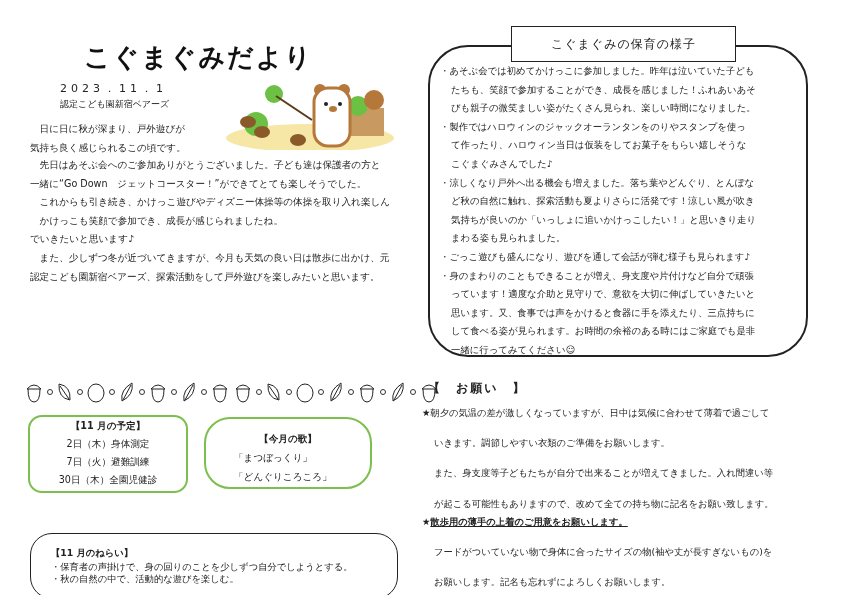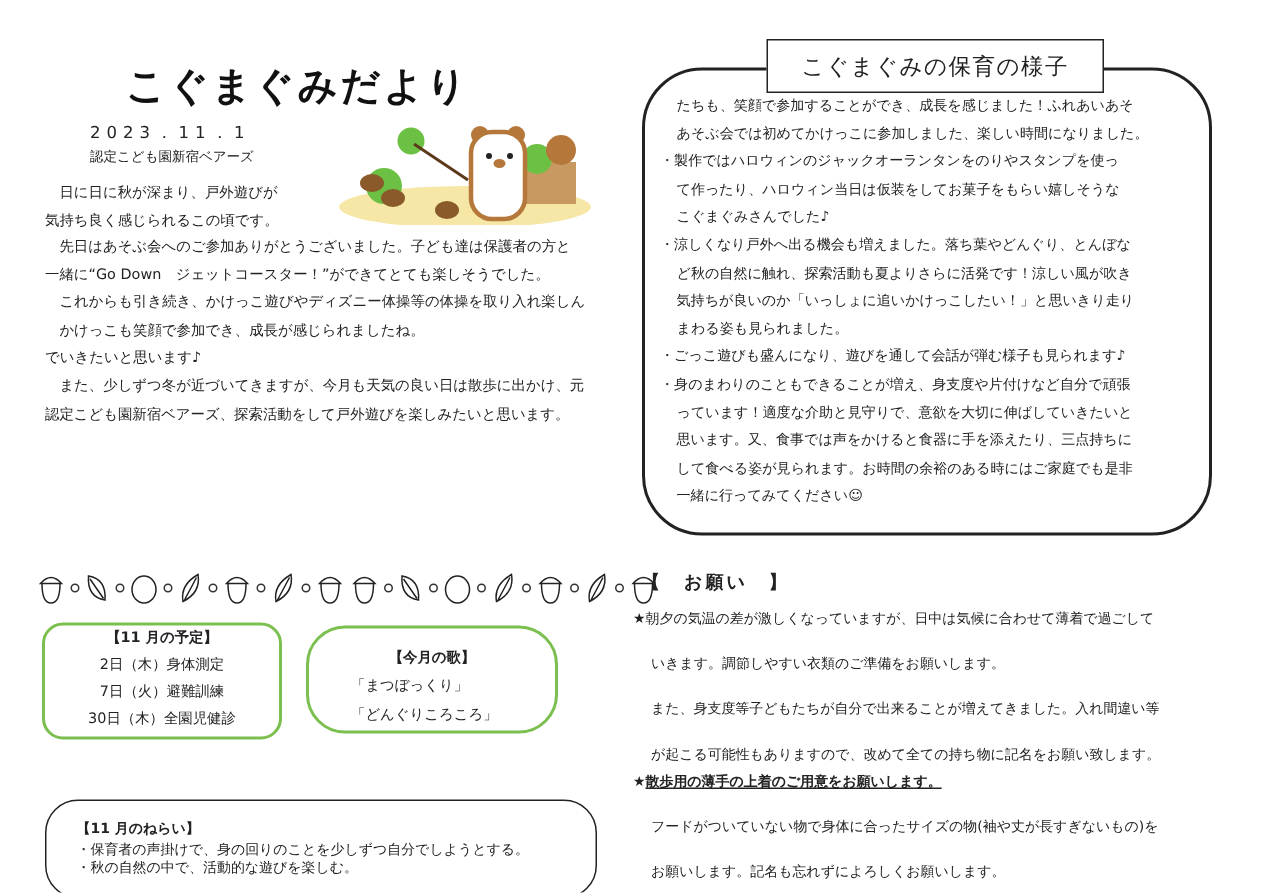--- a/index.html
+++ b/index.html
@@ -9,21 +9,21 @@
   .title{left:84px;top:40px;font-size:26px;font-weight:bold;letter-spacing:2px;color:#111;}
   .date{left:60px;top:81px;font-size:11px;letter-spacing:4px;}
   .org{left:60px;top:98px;font-size:9px;}
   .p{font-size:9.6px;line-height:18.6px;white-space:nowrap;}
   .intro{left:30px;top:120px;}
   .body1{left:30px;top:156px;}
   .illust{left:226px;top:80px;width:168px;height:70px;}
 
   .right-box{left:428px;top:45px;width:376px;height:308px;border:2px solid #222;border-radius:40px;}
   .right-title{left:511px;top:26px;width:223px;height:34px;border:1.5px solid #222;background:#fff;
-    font-size:15px;display:flex;align-items:center;justify-content:center;letter-spacing:1px;}
+    font-size:12px;display:flex;align-items:center;justify-content:center;letter-spacing:1px;}
   .rb{left:440px;top:62px;font-size:9.4px;line-height:18.6px;}
   .rb .item{white-space:nowrap;}
   .rb .cont{padding-left:11px;}
 
   .deco{left:24px;top:378px;height:28px;display:flex;align-items:center;gap:3px;}
   .dot{width:4px;height:4px;border:1px solid #333;border-radius:50%;}
 
   .sched{left:28px;top:415px;width:156px;height:74px;border:2px solid #7bbf4e;border-radius:14px;
     text-align:center;font-size:9.6px;line-height:18px;}
   .sched .h{font-weight:bold;}
@@ -78,22 +78,23 @@
   <div>　かけっこも笑顔で参加でき、成長が感じられましたね。</div>
   <div>でいきたいと思います♪</div>
   <div>　また、少しずつ冬が近づいてきますが、今月も天気の良い日は散歩に出かけ、元</div>
   <div>認定こども園新宿ベアーズ、探索活動をして戸外遊びを楽しみたいと思います。</div>
 </div>
 
 <div class="abs right-box"></div>
 <div class="abs right-title">こぐまぐみの保育の様子</div>
 <div class="abs rb">
   <div class="item">
+    <div>・あそぶ会では初めてかけっこに参加しました。昨年は泣いていた子ども</div>
     <div class="cont">たちも、笑顔で参加することができ、成長を感じました！ふれあいあそ</div>
-    <div class="cont">あそぶ会では初めてかけっこに参加しました、楽しい時間になりました。</div>
+    <div class="cont">びも親子の微笑ましい姿がたくさん見られ、楽しい時間になりました。</div>
   </div>
   <div class="item">
     <div>・製作ではハロウィンのジャックオーランタンをのりやスタンプを使っ</div>
     <div class="cont">て作ったり、ハロウィン当日は仮装をしてお菓子をもらい嬉しそうな</div>
     <div class="cont">こぐまぐみさんでした♪</div>
   </div>
   <div class="item">
     <div>・涼しくなり戸外へ出る機会も増えました。落ち葉やどんぐり、とんぼな</div>
     <div class="cont">ど秋の自然に触れ、探索活動も夏よりさらに活発です！涼しい風が吹き</div>
     <div class="cont">気持ちが良いのか「いっしょに追いかけっこしたい！」と思いきり走り</div>

